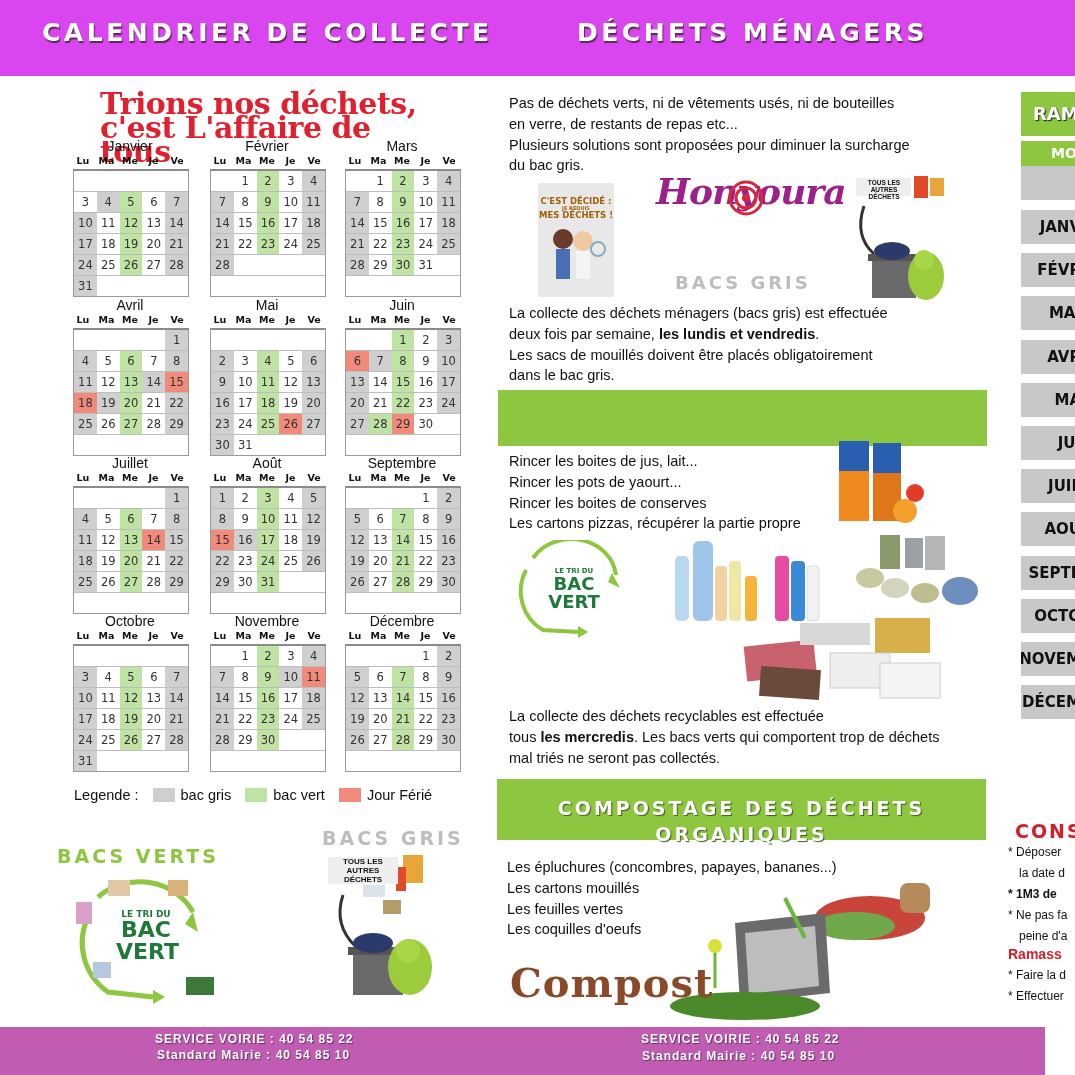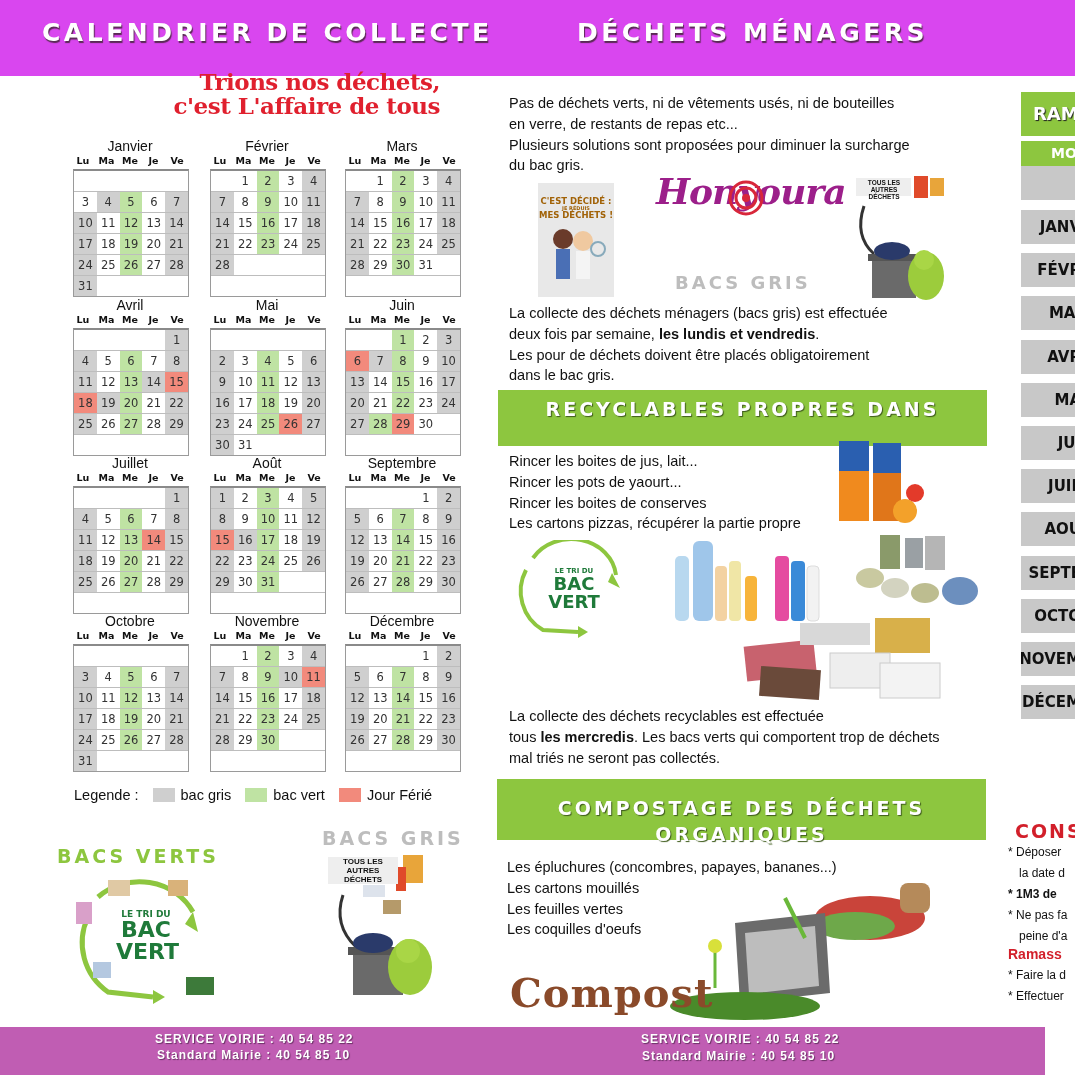--- a/index.html
+++ b/index.html
@@ -4,21 +4,21 @@
 <style>
   html,body{margin:0;padding:0;}
   body{width:1075px;height:1075px;position:relative;overflow:hidden;background:#ffffff;font-family:"Liberation Sans",sans-serif;color:#111;}
   .abs{position:absolute;}
   
   .topbar{left:0;top:0;width:1075px;height:76px;background:#d946ef;padding-left:16px;}
   .topbar .t{position:absolute;top:18px;font-family:"DejaVu Sans",sans-serif;font-weight:bold;font-size:25px;letter-spacing:3.5px;color:#fff;text-shadow:1px 2px 1px #5a2a55;white-space:nowrap;}
   .footbar{left:0;top:1027px;width:1045px;height:48px;background:#c05db3;}
   .footbar .f{position:absolute;font-family:"Liberation Sans",sans-serif;font-weight:bold;font-size:12px;letter-spacing:1px;color:#fff;text-shadow:1px 1px 1px #6a3065;white-space:nowrap;}
   
-  .slogan{left:100px;top:70px;width:340px;text-align:right;color:#e0202e;font-family:"DejaVu Serif",serif;font-weight:bold;font-size:23px;line-height:24px;letter-spacing:-0.5px;}
+  .slogan{left:100px;top:92px;width:340px;text-align:left;color:#e0202e;font-family:"DejaVu Serif",serif;font-weight:bold;font-size:30px;line-height:24px;letter-spacing:-0.5px;}
   
   .month{position:absolute;width:118px;}
   .month .mname{text-align:center;font-size:14px;line-height:15px;height:15px;color:#111;}
   .month .days{display:flex;font-family:"DejaVu Sans",sans-serif;font-weight:bold;font-size:9.5px;height:13px;line-height:13px;}
   .month .days span{flex:1;text-align:center;}
   .grid{border:1px solid #9a9a9a;border-top:2px solid #8a8a8a;width:114px;margin-top:2px;margin-left:2px;}
   .grow{display:flex;height:20px;border-bottom:1px solid #bdbdbd;}
   .grow:last-child{border-bottom:none;}
   .cell{flex:1;text-align:center;font-family:"DejaVu Sans",sans-serif;font-size:11.5px;line-height:20px;color:#333;}
   .c-g{background:#cfcfcf;}
@@ -793,26 +793,25 @@
     <ellipse cx="40" cy="75" rx="18" ry="9" fill="#2a3a6a"></ellipse>
     <ellipse cx="74" cy="100" rx="18" ry="24" fill="#9ccc3c"></ellipse>
     <circle cx="72" cy="84" r="10" fill="#a9d646"></circle>
   </svg>
   <div class="abs" style="left:6px;top:3px;width:52px;text-align:center;font-size:6.5px;font-weight:bold;line-height:7px;">TOUS LES AUTRES DÉCHETS</div>
 </div>
 
 <div class="ptext" style="left:509px;top:303px;">
   <div>La collecte des déchets ménagers (bacs gris) est effectuée</div>
   <div><span>deux fois par semaine, </span><b>les lundis et vendredis</b><span>.</span></div>
-  <div>Les pour de déchets doivent être placés obligatoirement</div>
+  <div>Les sacs de mouillés doivent être placés obligatoirement</div>
   <div>dans le bac gris.</div>
 </div>
 
 <div class="gbanner" style="left:498px;top:390px;width:489px;height:56px;padding-top:8px;box-sizing:border-box;">
-  <div>RECYCLABLES PROPRES DANS</div>
 </div>
 
 <div class="abs" style="left:835px;top:433px;width:90px;height:100px;">
   <svg width="90" height="100" viewBox="0 0 90 100">
     <rect x="4" y="8" width="30" height="80" fill="#f08a1e"></rect>
     <rect x="4" y="8" width="30" height="30" fill="#2a5fb0"></rect>
     <rect x="38" y="10" width="28" height="78" fill="#e0761a"></rect>
     <rect x="38" y="10" width="28" height="30" fill="#2a5fb0"></rect>
     <circle cx="70" cy="78" r="12" fill="#f3a12a"></circle>
     <circle cx="80" cy="60" r="9" fill="#e33a2a"></circle>
@@ -897,21 +896,21 @@
     <ellipse cx="365" cy="40" rx="55" ry="22" fill="#c9443a"></ellipse>
     <ellipse cx="350" cy="48" rx="40" ry="14" fill="#6ea84a"></ellipse>
     <rect x="395" y="5" width="30" height="30" rx="8" fill="#b58a5a"></rect>
     <polygon points="230,45 320,35 325,115 235,125" fill="#6b6b6b"></polygon>
     <polygon points="240,55 310,48 314,108 244,116" fill="#bdbdbd"></polygon>
     <ellipse cx="240" cy="128" rx="75" ry="14" fill="#4a8a2a"></ellipse>
     <path d="M280 20 L300 60" stroke="#6ab83a" stroke-width="4"></path>
     <path d="M210 70 L210 110" stroke="#6ab83a" stroke-width="3"></path>
     <circle cx="210" cy="68" r="7" fill="#d8e03a"></circle>
   </svg>
-  <div class="abs" style="left:5px;top:91px;font-family:'DejaVu Serif',serif;font-weight:bold;font-size:40px;color:#8a4a2a;letter-spacing:1px;">Compost</div>
+  <div class="abs" style="left:5px;top:81px;font-family:'DejaVu Serif',serif;font-weight:bold;font-size:40px;color:#8a4a2a;letter-spacing:1px;">Compost</div>
 </div>
 
 <div class="rbox" style="top:92px;height:44px;background:#8dc63f;color:#fff;font-size:18px;line-height:44px;padding-left:12px;text-shadow:1px 1px 1px #222;">
   <span>RAM</span>
 </div>
 <div class="rbox" style="top:141px;height:25px;background:#8dc63f;color:#fff;font-size:14px;line-height:25px;padding-left:30px;">
   <span>MO</span>
 </div>
 <div class="rbox" style="top:166px;height:34px;background:#c8c8c8;"></div>
 <div id="right-months">

